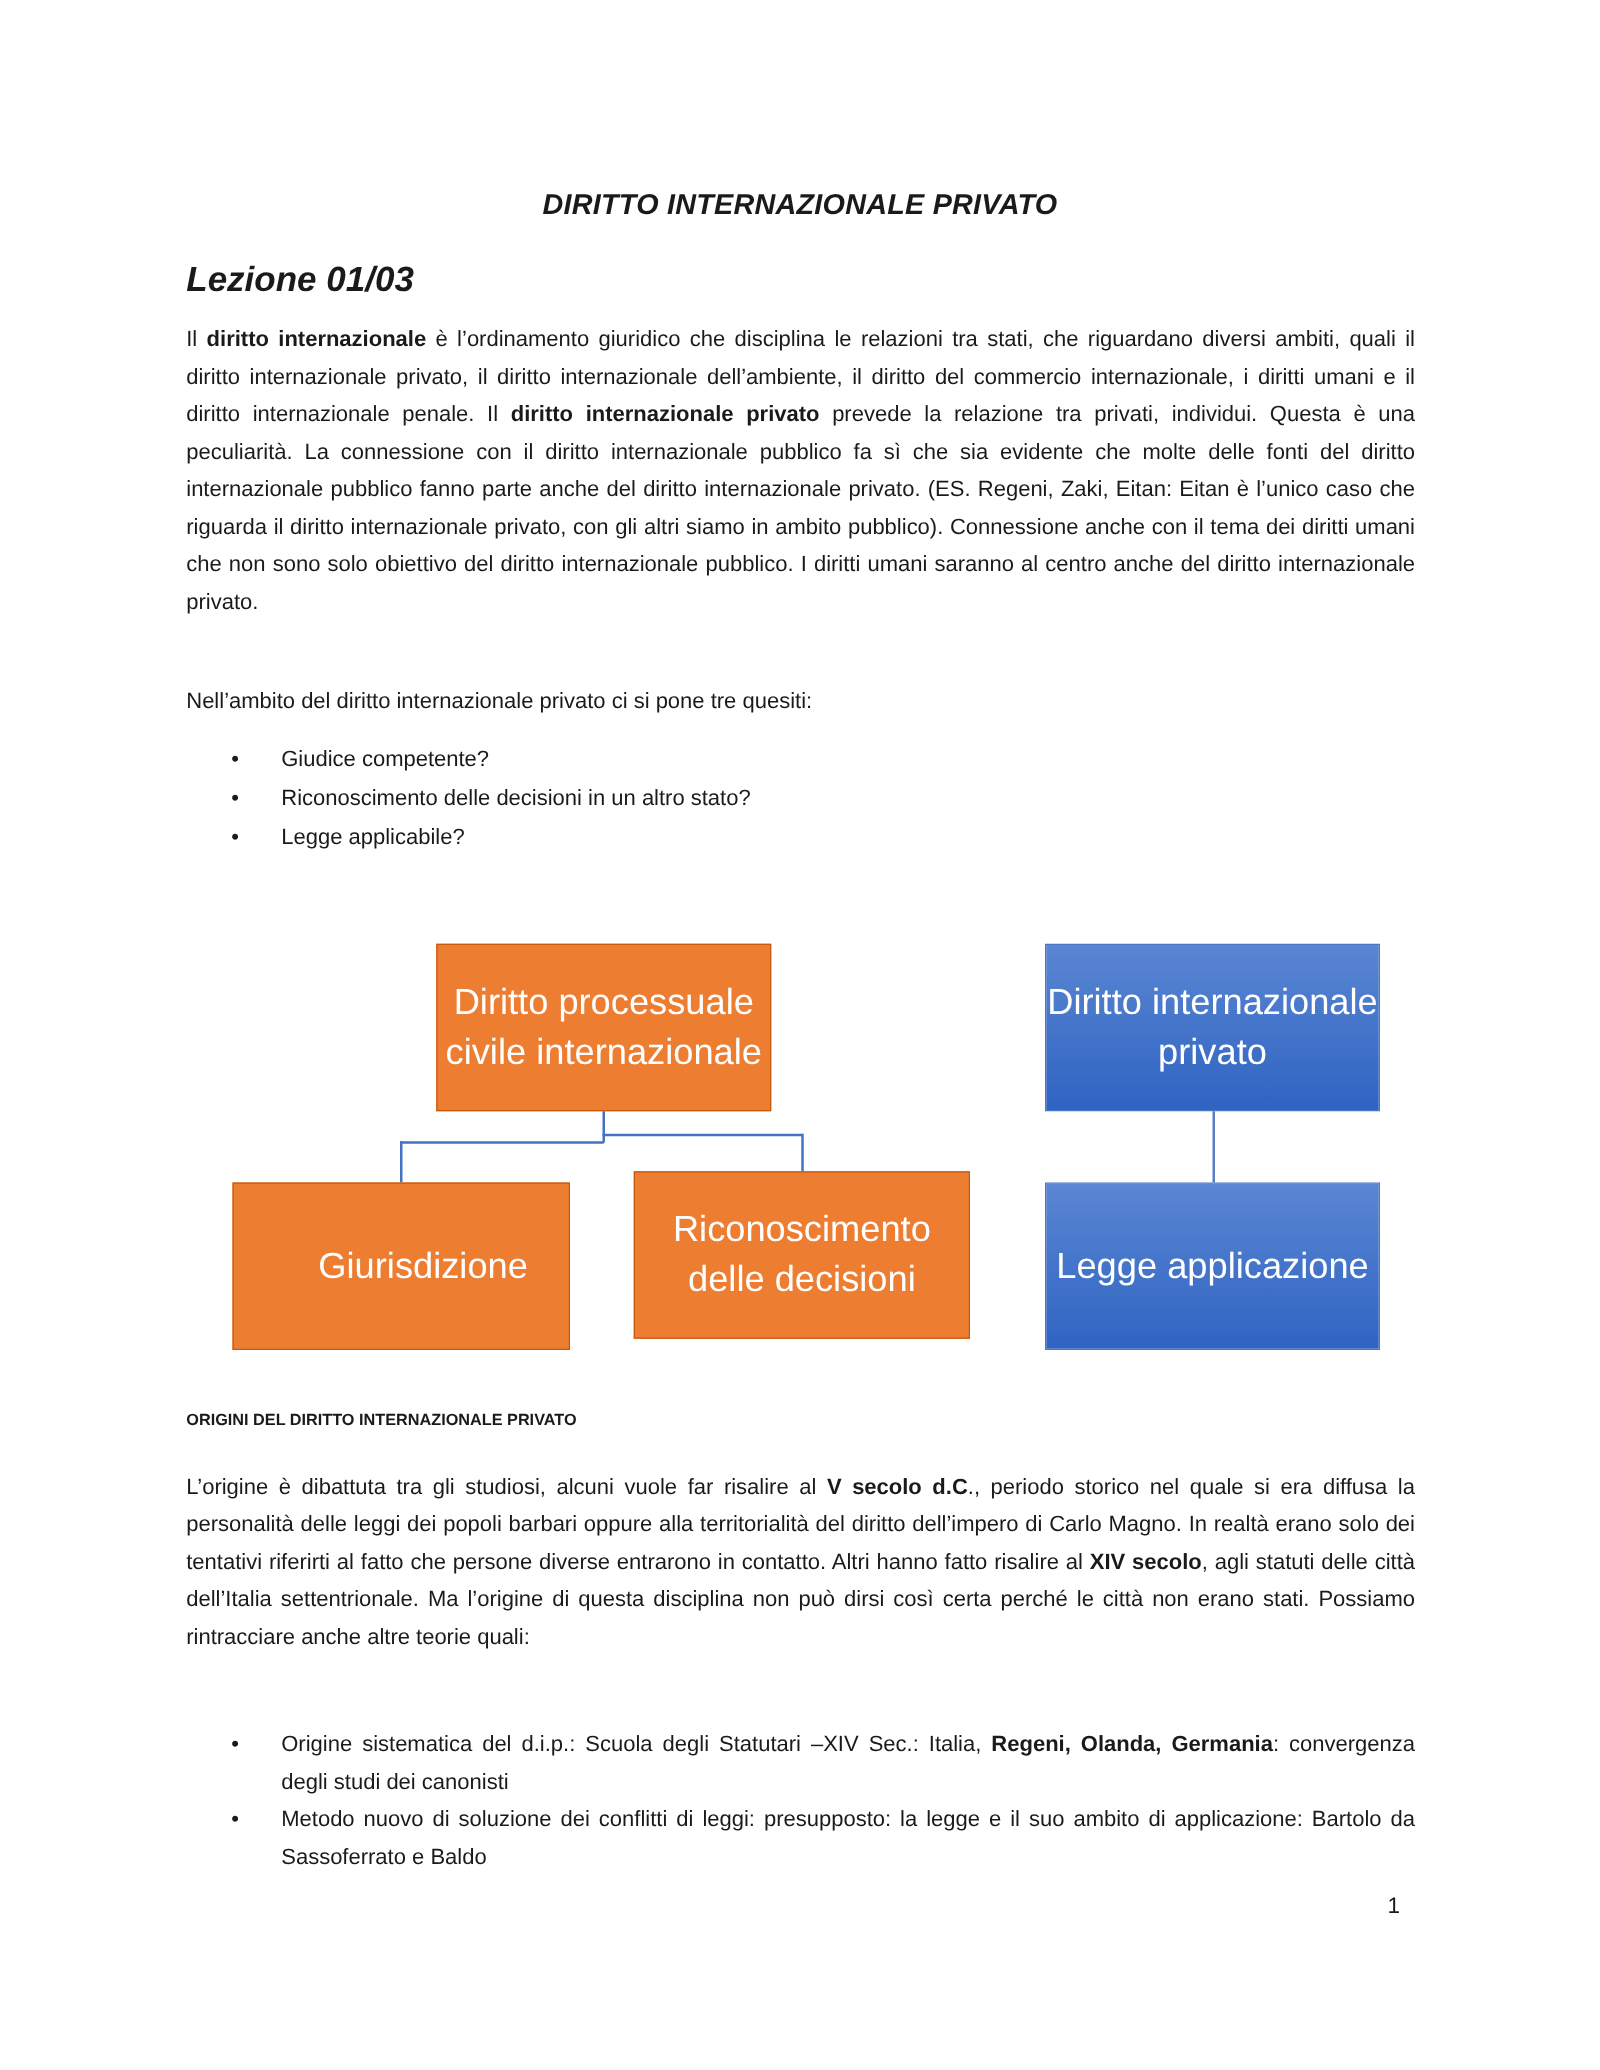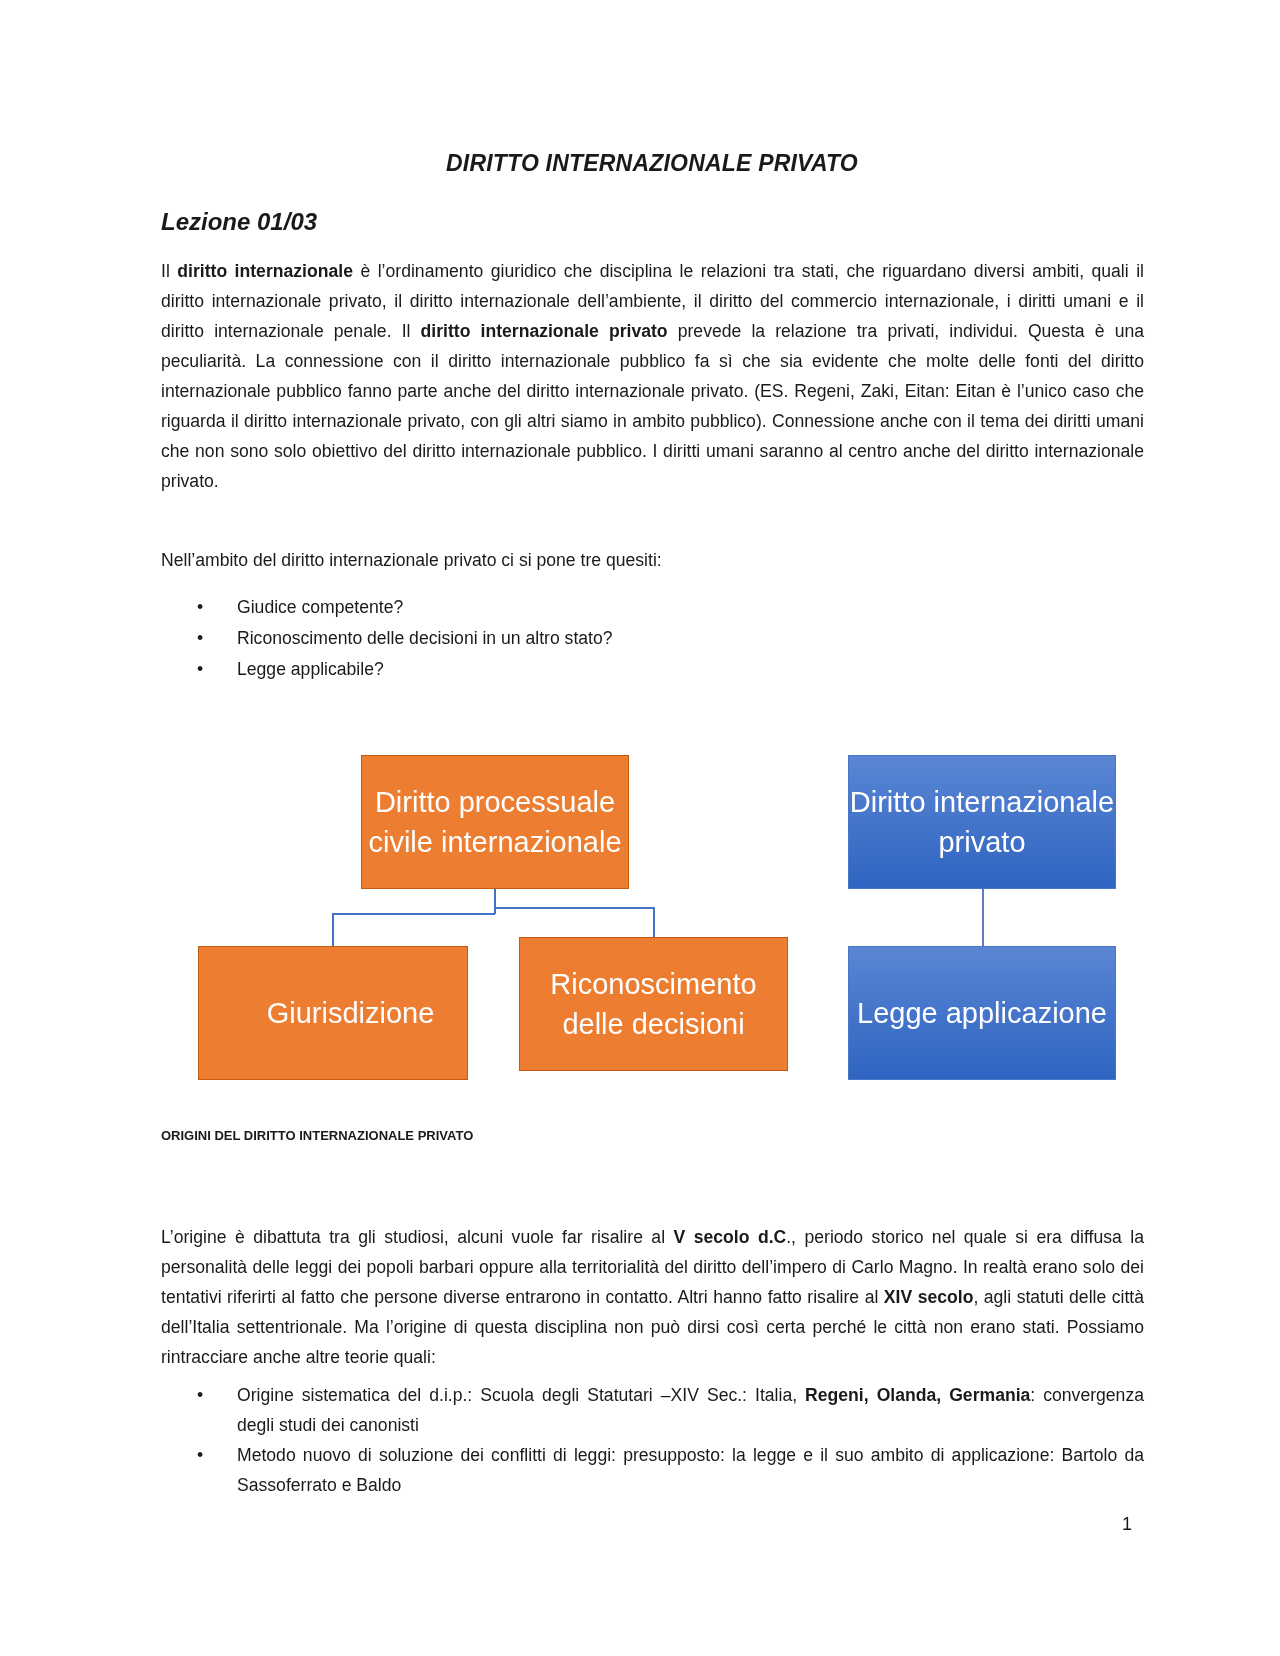--- a/index.html
+++ b/index.html
@@ -1,33 +1,33 @@
 <!DOCTYPE html>
 <html><head>
 <meta charset="utf-8">
 <style>
   html, body { margin: 0; padding: 0; background: #ffffff; }
   body { width: 1280px; height: 1656px; position: relative; overflow: hidden;
          font-family: "Liberation Sans", "DejaVu Sans", sans-serif; color: #1a1a1a; }
-  .page { position: absolute; left: 12px; top: 0; width: 1049px; height: 1656px; }
+  .page { position: absolute; left: 0; top: 0; width: 1049px; height: 1656px; }
   .title { position: absolute; left: 0; width: 1280px; top: 150px; text-align: center;
            font-size: 23px; font-weight: bold; font-style: italic; letter-spacing: 0.2px; }
-  .lesson { position: absolute; left: 149px; top: 208px; font-size: 24px; font-weight: bold; font-style: italic; }
+  .lesson { position: absolute; left: 149px; top: 208px; font-size: 28px; font-weight: bold; font-style: italic; }
   .para { position: absolute; left: 149px; width: 983px; font-size: 17.6px; line-height: 30px;
           text-align: justify; margin: 0; }
   .para b { font-weight: bold; }
   .p1 { top: 256px; }
   .p2 { top: 545px; }
   .list { position: absolute; left: 149px; width: 983px; margin: 0; padding: 0; list-style: none;
           font-size: 17.6px; line-height: 31px; }
   .list li { position: relative; padding-left: 76px; text-align: justify; }
   .list li .bullet { position: absolute; left: 36px; top: 0; }
   .l1 { top: 592px; }
   .h2 { position: absolute; left: 149px; top: 1128px; font-size: 13px; font-weight: bold; }
-  .p3 { top: 1174px; margin-top: 48px; }
+  .p3 { top: 1174px; }
   .l2 { top: 1380px; line-height: 30px; }
   .pagenum { position: absolute; left: 1110px; top: 1514px; font-size: 18px; }
 
   
   .box { position: absolute; display: flex; align-items: center; justify-content: center;
          text-align: center; color: #ffffff; font-size: 29px; line-height: 40px; box-sizing: border-box; }
   .orange { background: #ed7d31; border: 1.5px solid #c55a11; }
   .blue { background: linear-gradient(#5a86d3, #2f64c2); border: 1px solid #4a76c8; }
   .conn { position: absolute; background: #4472c4; }
 </style>

